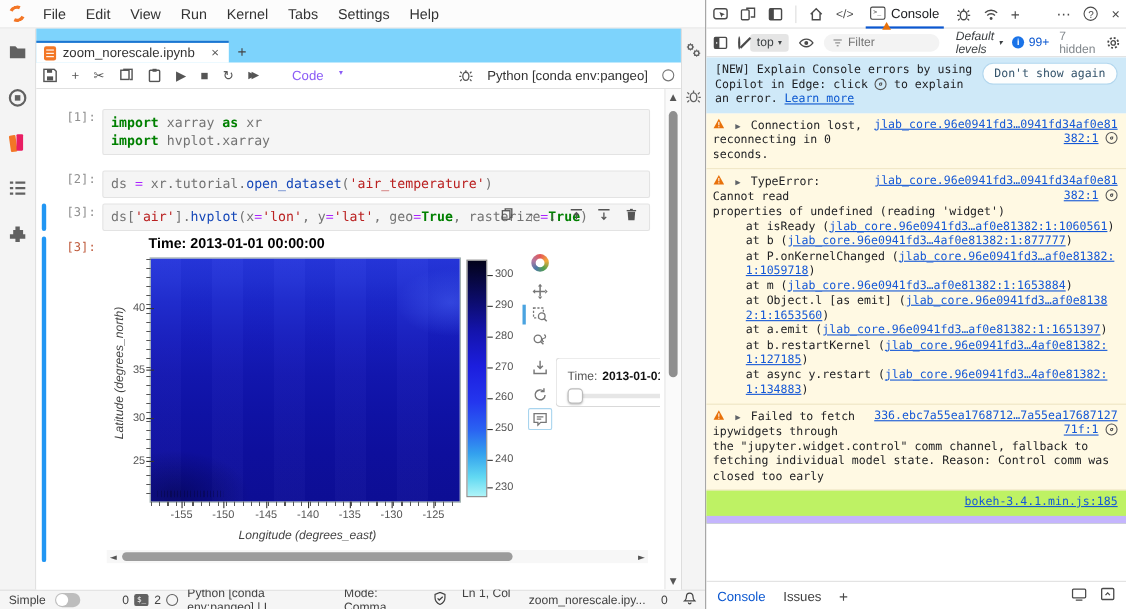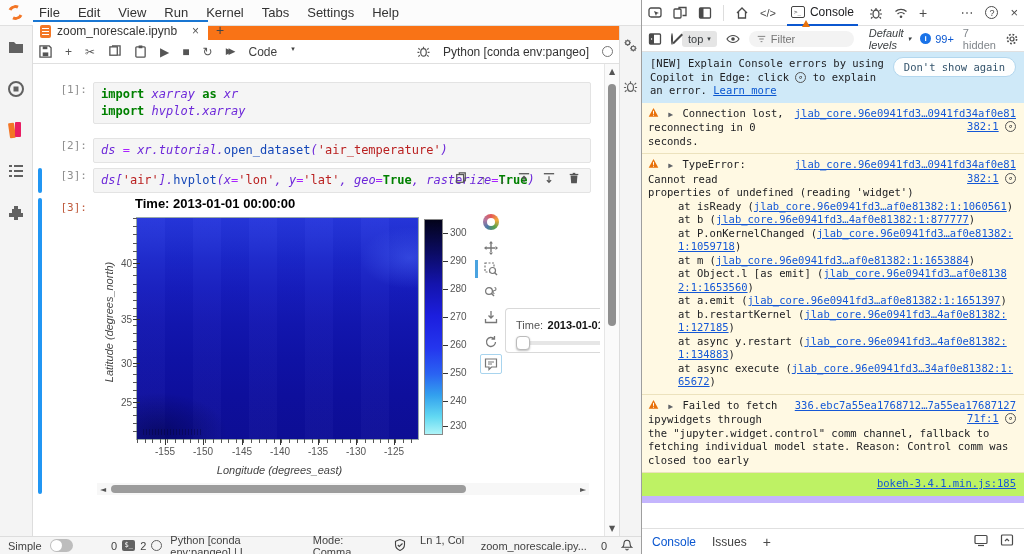--- a/index.html
+++ b/index.html
@@ -18,46 +18,46 @@
   .jl-main { flex:1; display:flex; min-height:0; }
   .activity-bar { width:33px; background:#f4f4f4; border-right:1px solid #ddd; display:flex; flex-direction:column; align-items:center; padding-top:12px; gap:24px; }
   .act-icon { width:18px; height:18px; color:#616161; }
   .act-icon svg { width:18px; height:18px; display:block; }
   .books { position:relative; width:16px; height:16px; }
   .books i { position:absolute; width:6px; height:15px; border-radius:1px; }
   .books i:nth-child(1){ left:1px; top:1px; background:#f37626; transform:rotate(-8deg);}
   .books i:nth-child(2){ left:7px; top:0; background:#e91e63;}
 
   .nb-panel { flex:1; display:flex; flex-direction:column; min-width:0; position:relative; }
-  .tabbar { height:14px; background:#f97316; display:flex; align-items:flex-end; flex:0 0 auto; }
+  .tabbar { height:31px; background:#7dd3fc; display:flex; align-items:flex-end; flex:0 0 auto; }
   .tab { height:20px; background:#fff; border-top:2px solid #1976d2; display:flex; align-items:center; padding:0 7px; gap:6px; min-width:175px; }
   .nbicon { width:11px; height:13px; background:#f37726; border-radius:2px; position:relative; }
   .nbicon:after{ content:""; position:absolute; left:2px; top:3px; right:2px; height:1.5px; background:#fff; box-shadow:0 3px 0 #fff, 0 6px 0 #fff;}
   .tab-title { font-size:12px; color:#333; flex:1; }
   .tab-close { font-size:12px; color:#555; padding:0 2px; cursor:pointer; }
   .tab-new { width:24px; height:20px; display:flex; align-items:center; justify-content:center; font-size:14px; color:#444; }
 
   .nb-toolbar { height:24px; border-bottom:1px solid #e0e0e0; display:flex; align-items:center; padding:0 6px; gap:13px; font-size:12px; color:#555; flex:0 0 auto; background:#fff; }
   .tb-icon { font-size:12px; color:#555; cursor:pointer; line-height:1; }
   .tb-icon svg { width:13px; height:13px; display:block; }
-  .celltype { display:flex; align-items:flex-start; gap:14px; font-size:12px; color:#404040; margin-left:4px; }
+  .celltype { display:flex; align-items:flex-start; gap:14px; font-size:12px; color:#8b5cf6; margin-left:21px; }
   .tb-spacer { flex:1; }
   .kernel-name { font-size:12px; color:#333; }
   .kernel-circle { width:11px; height:11px; border:1px solid #757575; border-radius:50%; }
 
   .nb-content { flex:1; position:relative; overflow:hidden; background:#fff; font-family:"DejaVu Sans Mono","Liberation Mono",monospace; }
   .cellbar { position:absolute; left:5px; width:4px; background:#2196f3; border-radius:2px; }
   .prompt { position:absolute; left:18px; width:36px; font-size:11px; text-align:right; color:#8f8f8f; padding-top:4px; }
   .prompt.out { color:#bf5b3d; }
   .cell-input { position:absolute; left:60px; width:498px; background:#f5f5f5; border:1px solid #e3e3e3; border-radius:2px; padding:3px 7px; font-size:12px; line-height:17px; }
   .tok-kw { color:#008000; font-weight:bold; }
   .tok-str { color:#ba2121; }
   .tok-op { color:#aa22ff; }
   .tok-fn { color:#1547b8; }
-  .tok-pl { color:#6d28d9;font-style:italic; }
+  .tok-pl { color:#737373; }
   .cell-actions { position:absolute; right:10px; top:3px; display:flex; gap:13px; color:#555; font-size:12px; font-family:"Liberation Sans",sans-serif; }
   .cell-actions svg{ width:12px; height:12px; display:block; }
 
   
   .plot { position:absolute; left:59px; top:128px; width:512px; height:315px; font-family:"Liberation Sans",sans-serif; }
   .plot-title { position:absolute; left:43px; top:4px; font-size:13px; font-weight:bold; color:#000; }
   .heatmap { position:absolute; left:45px; top:26px; width:281px; height:221px;
      background:
        radial-gradient(ellipse 40% 30% at 8% 97%, rgba(2,2,70,.55), transparent 60%),
        radial-gradient(ellipse 25% 20% at 97% 18%, rgba(70,95,240,.55), transparent 70%),
@@ -596,21 +596,20 @@
         <div class="stack">
 
         <div class="stack-line"><span>at isReady (</span><a href="#">jlab_core.96e0941fd3…af0e81382:1:1060561</a><span>)</span></div>
             <div class="stack-line"><span>at b (</span><a href="#">jlab_core.96e0941fd3…4af0e81382:1:877777</a><span>)</span></div>
             <div class="stack-line"><span>at P.onKernelChanged (</span><a href="#">jlab_core.96e0941fd3…af0e81382:1:1059718</a><span>)</span></div>
             <div class="stack-line"><span>at m (</span><a href="#">jlab_core.96e0941fd3…af0e81382:1:1653884</a><span>)</span></div>
             <div class="stack-line"><span>at Object.l [as emit] (</span><a href="#">jlab_core.96e0941fd3…af0e81382:1:1653560</a><span>)</span></div>
             <div class="stack-line"><span>at a.emit (</span><a href="#">jlab_core.96e0941fd3…af0e81382:1:1651397</a><span>)</span></div>
             <div class="stack-line"><span>at b.restartKernel (</span><a href="#">jlab_core.96e0941fd3…4af0e81382:1:127185</a><span>)</span></div>
             <div class="stack-line"><span>at async y.restart (</span><a href="#">jlab_core.96e0941fd3…4af0e81382:1:134883</a><span>)</span></div>
-            <div class="stack-line"><span>at async execute (</span><a href="#">jlab_core.96e0941fd3…34af0e81382:1:65672</a><span>)</span></div>
           </div>
       </div>
 
       <div class="msg">
         <span class="msg-link-wrap"><a href="#">336.ebc7a55ea1768712…7a55ea1768712771f:1</a> <span class="copilot"></span></span>
         <span class="warn-ico"><svg viewBox="0 0 16 16">
               <path d="M8 1.5L15 14H1z" fill="#e8710a"></path>
               <rect x="7.3" y="5.5" width="1.4" height="4.5" fill="#fff"></rect>
               <rect x="7.3" y="11.2" width="1.4" height="1.5" fill="#fff"></rect>
             </svg></span>

